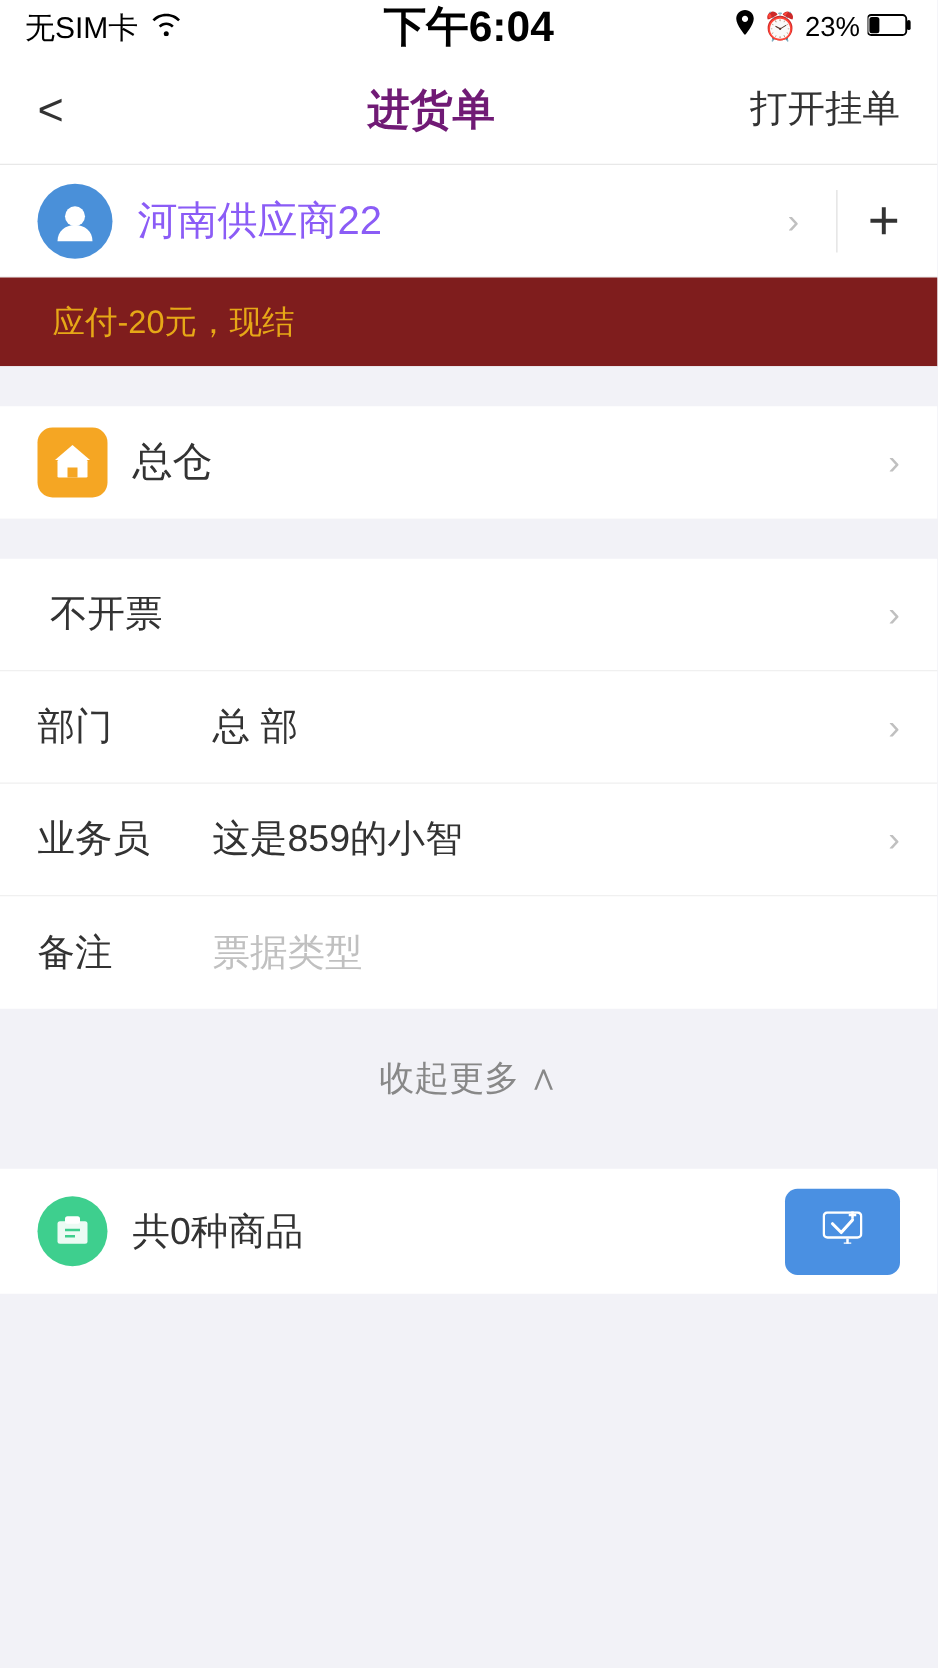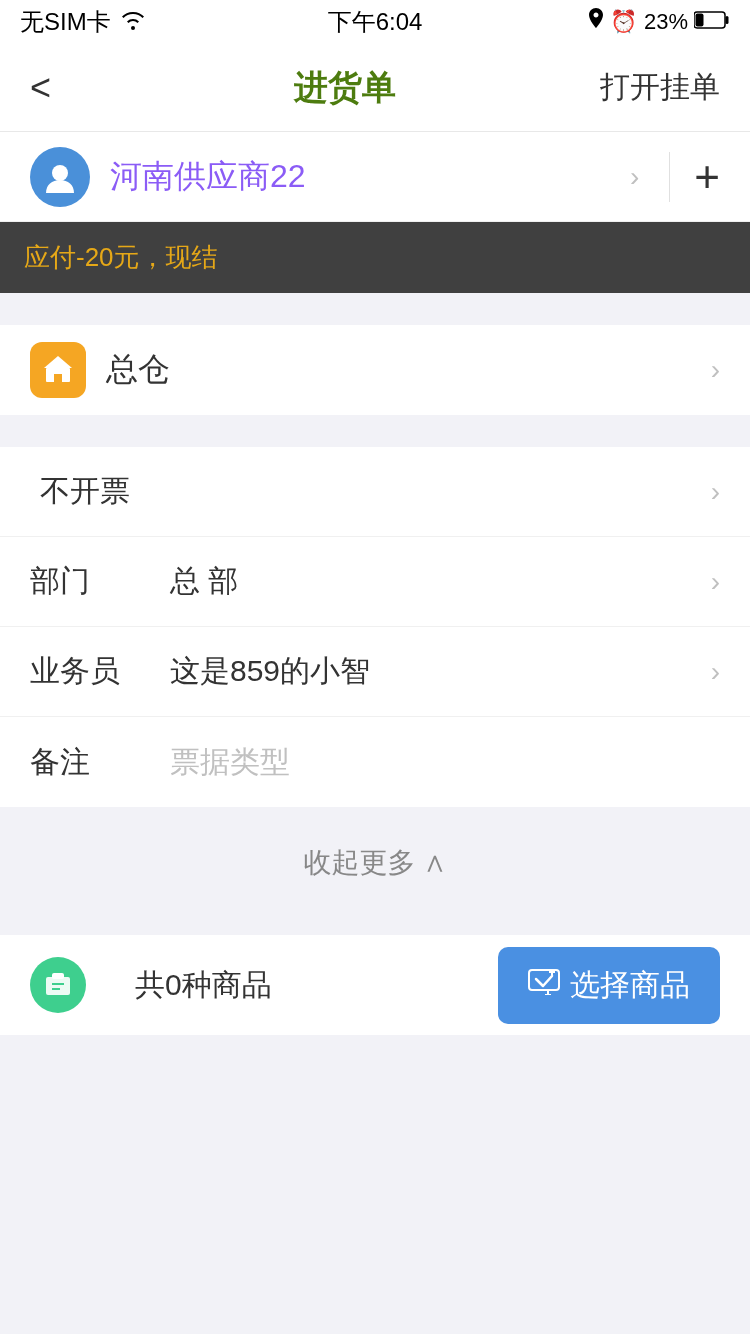--- a/index.html
+++ b/index.html
@@ -27,22 +27,22 @@
     }
     .status-left {
       display: flex;
       align-items: center;
       gap: 8px;
     }
     .status-center {
       position: absolute;
       left: 50%;
       transform: translateX(-50%);
-      font-size: 24px;
-      font-weight: 400;
+      font-size: 34px;
+      font-weight: 700;
     }
     .status-right {
       display: flex;
       align-items: center;
       gap: 6px;
       font-size: 22px;
     }
 
     
     .nav-bar {
@@ -57,21 +57,21 @@
     }
     .nav-back {
       font-size: 36px;
       color: #333;
       cursor: pointer;
       width: 60px;
     }
     .nav-title {
       font-size: 34px;
       font-weight: 600;
-      color: #4d7c0f;
+      color: #701a75;
     }
     .nav-action {
       font-size: 30px;
       color: #333;
       cursor: pointer;
     }
 
     
     .section-gap {
       height: 16px;
@@ -117,22 +117,22 @@
     }
     .divider-vertical {
       width: 1px;
       height: 50px;
       background: #e0e0e0;
       margin-right: 24px;
     }
 
     
     .notice-bar {
-      background: #404040;
-      padding: 18px 24px;
+      background: #7f1d1d;
+      padding: 18px 42px;
       font-size: 26px;
       color: #e6a817;
     }
 
     
     .warehouse-section {
       background: #fff;
       margin-top: 16px;
       display: flex;
       align-items: center;
@@ -233,21 +233,20 @@
       display: flex;
       align-items: center;
       justify-content: center;
       margin-right: 20px;
       flex-shrink: 0;
     }
     .product-count-text {
       flex: 1;
       font-size: 30px;
       color: #333;
-      margin-left: 29px;
     }
     .select-product-btn {
       background: #4a90e2;
       border-radius: 10px;
       padding: 18px 30px;
       display: flex;
       align-items: center;
       gap: 10px;
       cursor: pointer;
     }
@@ -373,15 +372,14 @@
     <span>
       <svg width="32" height="26" viewBox="0 0 32 26">
         <rect x="1" y="1" width="30" height="20" rx="3" fill="none" stroke="#fff" stroke-width="2"></rect>
         <path d="M8 10 L15 17 L24 7" stroke="#fff" stroke-width="2.5" fill="none" stroke-linecap="round" stroke-linejoin="round"></path>
         <line x1="20" y1="22" x2="20" y2="26" stroke="#fff" stroke-width="2"></line>
         <line x1="17" y1="26" x2="23" y2="26" stroke="#fff" stroke-width="2"></line>
         <line x1="24" y1="0" x2="24" y2="6" stroke="#fff" stroke-width="2"></line>
         <line x1="21" y1="3" x2="27" y2="3" stroke="#fff" stroke-width="2"></line>
       </svg>
     </span>
-    <span class="select-product-btn-text">选择商品</span>
   </div>
 </div>
 
 </body></html>

